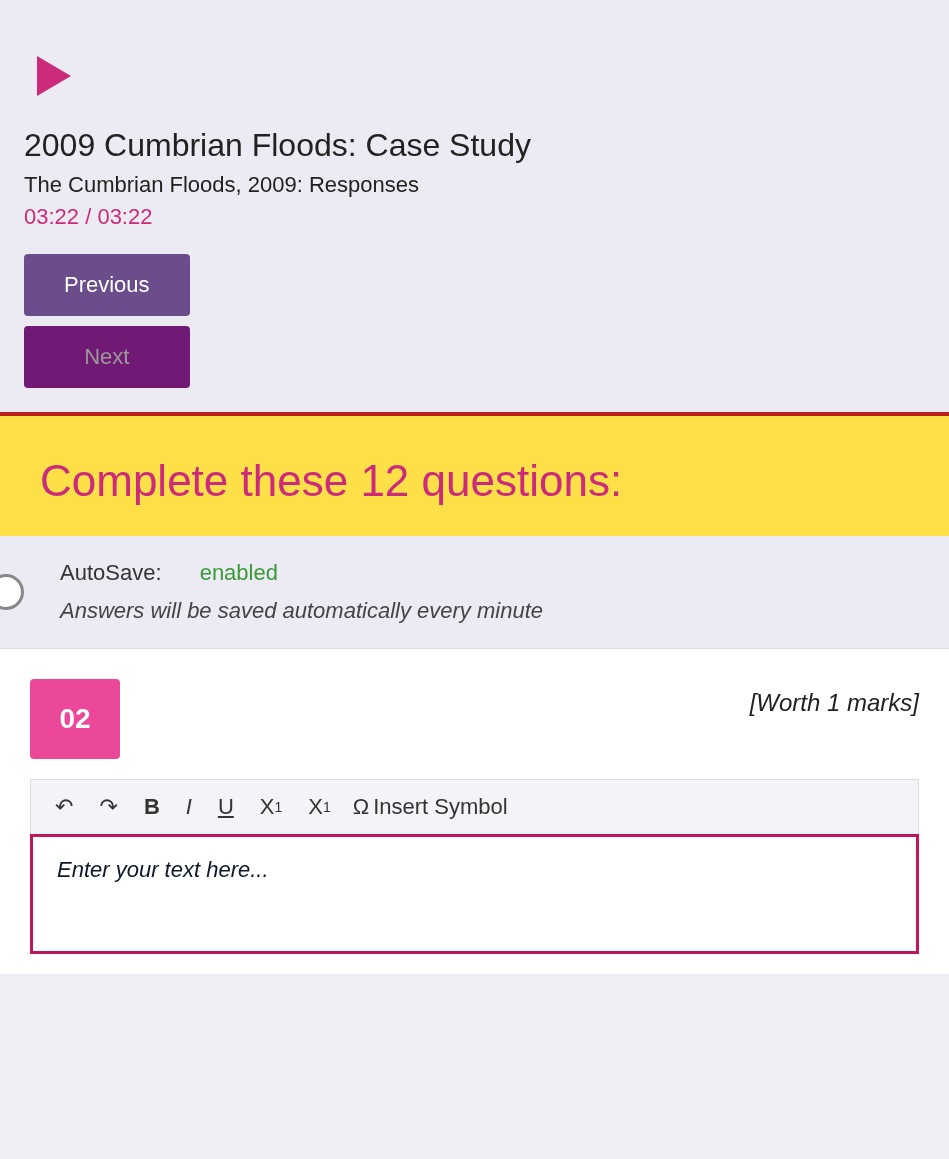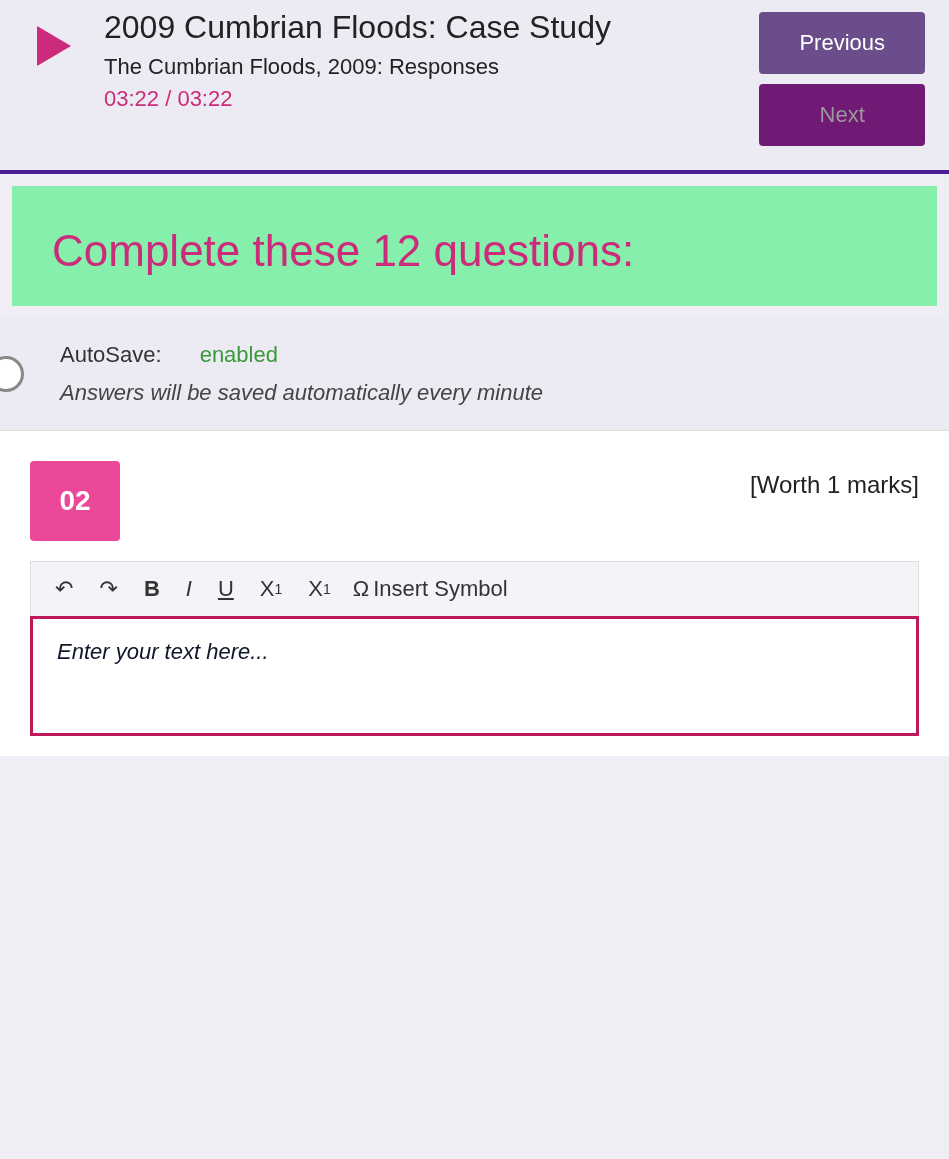--- a/index.html
+++ b/index.html
@@ -11,25 +11,26 @@
     body {
       font-family: Arial, sans-serif;
       background: #f0eef4;
       width: 949px;
       min-height: 1159px;
     }
 
     
     .header-section {
       background: #eceaf2;
-      padding: 8px 24px 24px 24px;
+      padding: 38px 24px 24px 24px;
       display: flex;
       align-items: flex-start;
       gap: 20px;
-      border-bottom: 4px solid #4c1d95;
+      border-bottom: 4px solid #b91c1c;
+      flex-direction: column;
     }
 
     .play-icon-wrapper {
       width: 60px;
       height: 60px;
       display: flex;
       align-items: center;
       justify-content: center;
       flex-shrink: 0;
       margin-top: 8px;
@@ -94,23 +95,23 @@
       padding: 18px 40px;
       font-size: 22px;
       cursor: pointer;
       border-radius: 4px;
       min-width: 160px;
       text-align: center;
     }
 
     
     .questions-section {
-      background: #86efac;
+      background: #fde047;
       padding: 40px 40px 30px 40px;
-      margin: 12px;
+      margin: 0;
     }
 
     .questions-heading {
       font-size: 44px;
       color: #cc2a7a;
       font-weight: 400;
     }
 
     
     .autosave-section {
@@ -185,20 +186,21 @@
       font-size: 24px;
       color: #222;
       line-height: 1.4;
     }
 
     .question-marks {
       font-size: 24px;
       color: #222;
       text-align: right;
       margin-top: 10px;
+      font-style: italic;
     }
 
     
     .editor-toolbar {
       background: #f5f3f8;
       border: 1px solid #ddd;
       border-bottom: none;
       padding: 12px 20px;
       display: flex;
       align-items: center;

